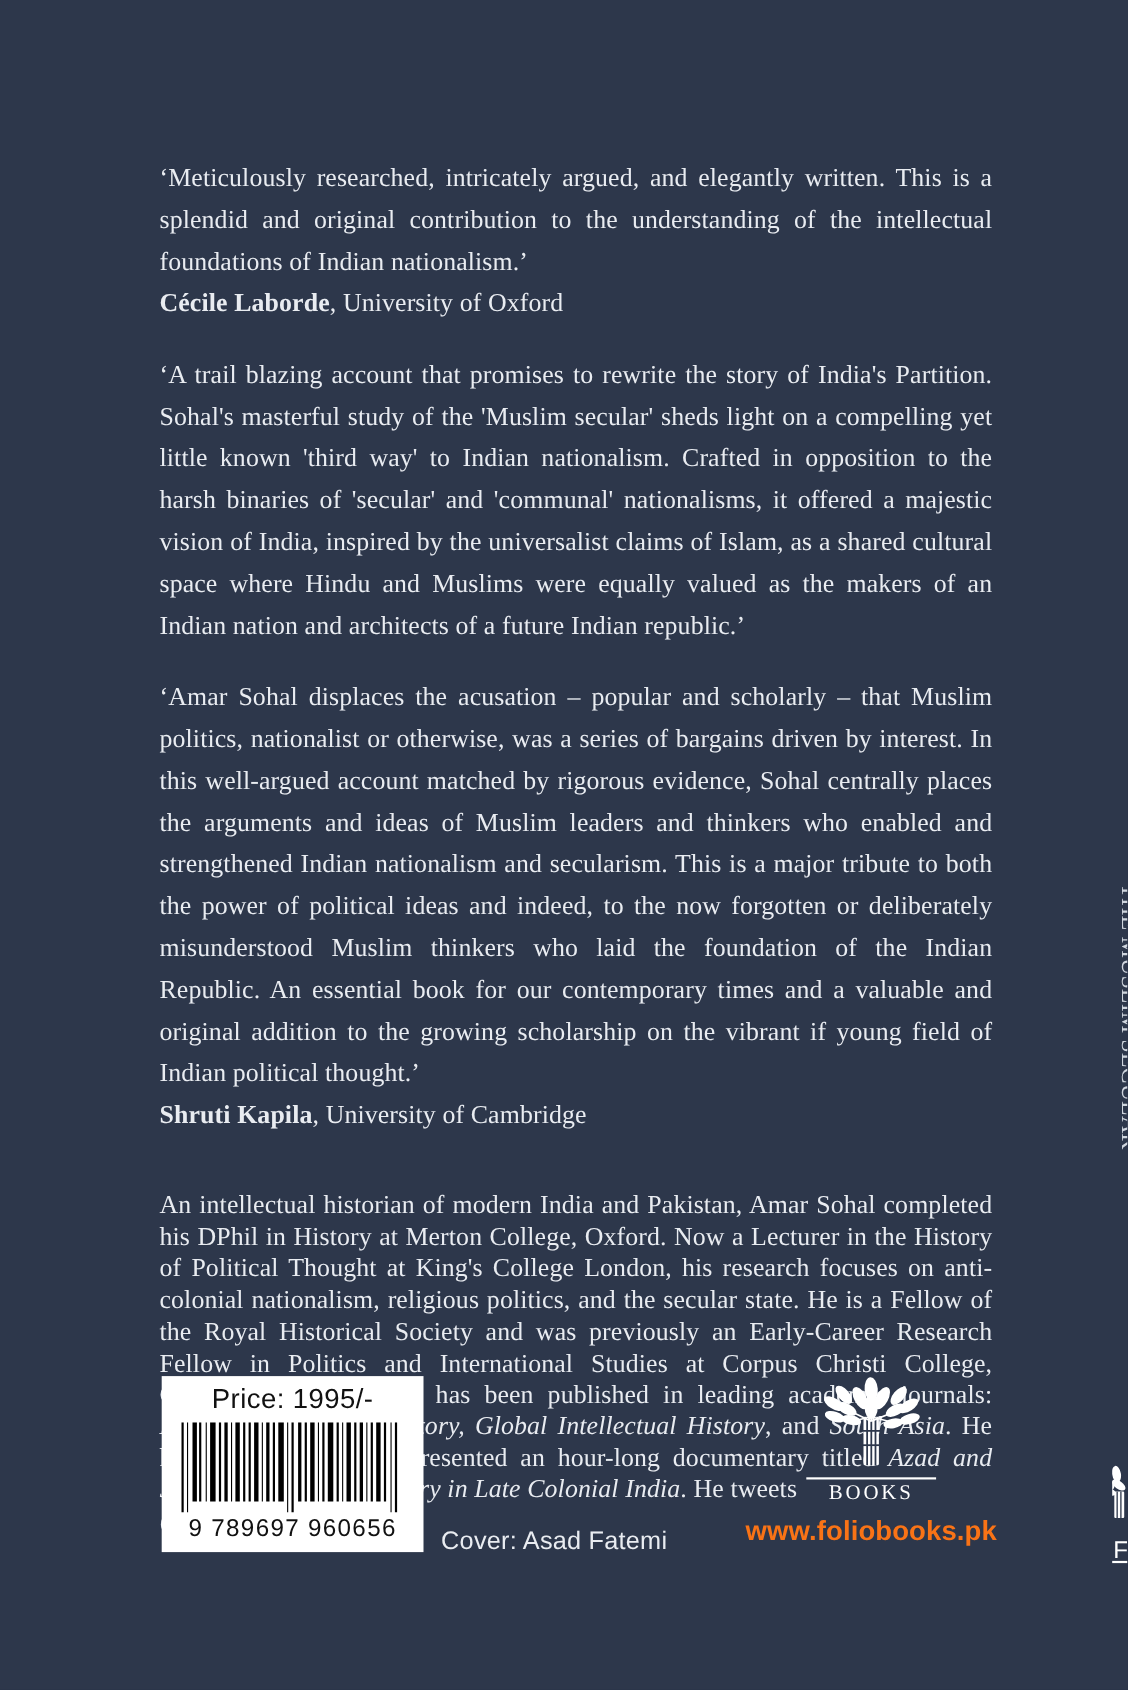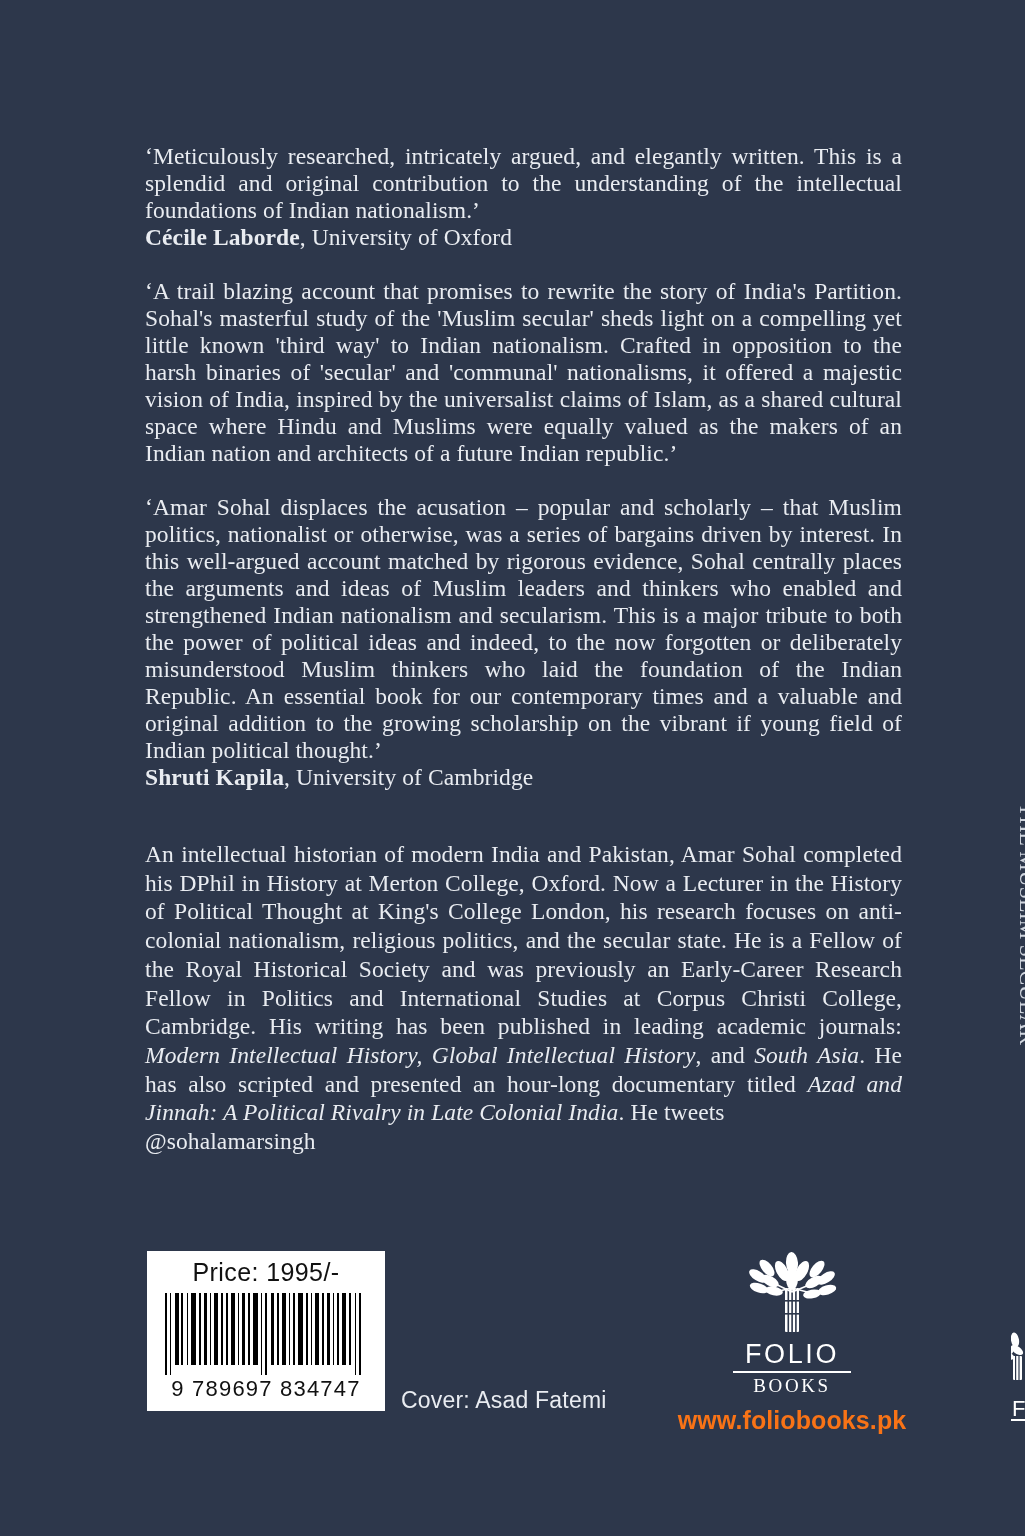--- a/index.html
+++ b/index.html
@@ -25,21 +25,21 @@
   
   .content {
     position: absolute;
     left: 145px;
     top: 143px;
     width: 757px;
   }
 
   .blurb {
     font-size: 23.5px;
-    line-height: 27px;
+    line-height: 38px;
     text-align: justify;
     text-justify: inter-word;
     margin: 0 0 27px 0;
     color: #e9ecf1;
     letter-spacing: 0.1px;
   }
   .blurb:last-child { margin-bottom: 0; }
 
   .blurb .attrib {
     display: block;
@@ -277,21 +277,21 @@
           <rect x="159" y="0" width="2" height="72"></rect>
           <rect x="164" y="0" width="3" height="72"></rect>
           <rect x="170" y="0" width="1" height="72"></rect>
           <rect x="174" y="0" width="2" height="72"></rect>
           <rect x="179" y="0" width="4" height="72"></rect>
           <rect x="186" y="0" width="2" height="72"></rect>
           <rect x="192" y="0" width="1" height="82"></rect>
           <rect x="196" y="0" width="2" height="82"></rect>
         </g>
       </svg>
-      <div class="barcode-digits">9  789697  834747</div>
+      <div class="barcode-digits">9  789697  960656</div>
     </div>
 
     <div class="cover-credit">Cover: Asad Fatemi</div>
 
     <div class="publisher">
       <svg class="tree-mark" viewBox="0 0 110 92">
         <g fill="#ffffff">
 
           <rect x="48" y="40" width="14" height="44" rx="1"></rect>
           <rect x="50.5" y="40" width="1.6" height="44" fill="#2d374b"></rect>
@@ -317,21 +317,20 @@
           <ellipse cx="22" cy="40" rx="4.6" ry="9.5" transform="rotate(-72 22 40)"></ellipse>
           <ellipse cx="37" cy="43" rx="4.4" ry="9" transform="rotate(-78 37 43)"></ellipse>
 
           <ellipse cx="80" cy="21" rx="5" ry="10" transform="rotate(40 80 21)"></ellipse>
           <ellipse cx="89" cy="30" rx="4.8" ry="10" transform="rotate(58 89 30)"></ellipse>
           <ellipse cx="77" cy="34" rx="4.8" ry="9.5" transform="rotate(62 77 34)"></ellipse>
           <ellipse cx="90" cy="42" rx="4.6" ry="9.5" transform="rotate(74 90 42)"></ellipse>
           <ellipse cx="75" cy="46" rx="4.4" ry="9" transform="rotate(80 75 46)"></ellipse>
         </g>
       </svg>
-      <div class="folio-word">FOLIO</div>
       <div class="folio-rule"></div>
       <div class="books-word">BOOKS</div>
       <div class="folio-url">www.foliobooks.pk</div>
     </div>
 
   </div>
 
   <div class="spine-bleed">
     <div class="spine-text">THE MUSLIM SECULAR</div>
     <svg class="spine-mark" viewBox="0 0 26 60">

